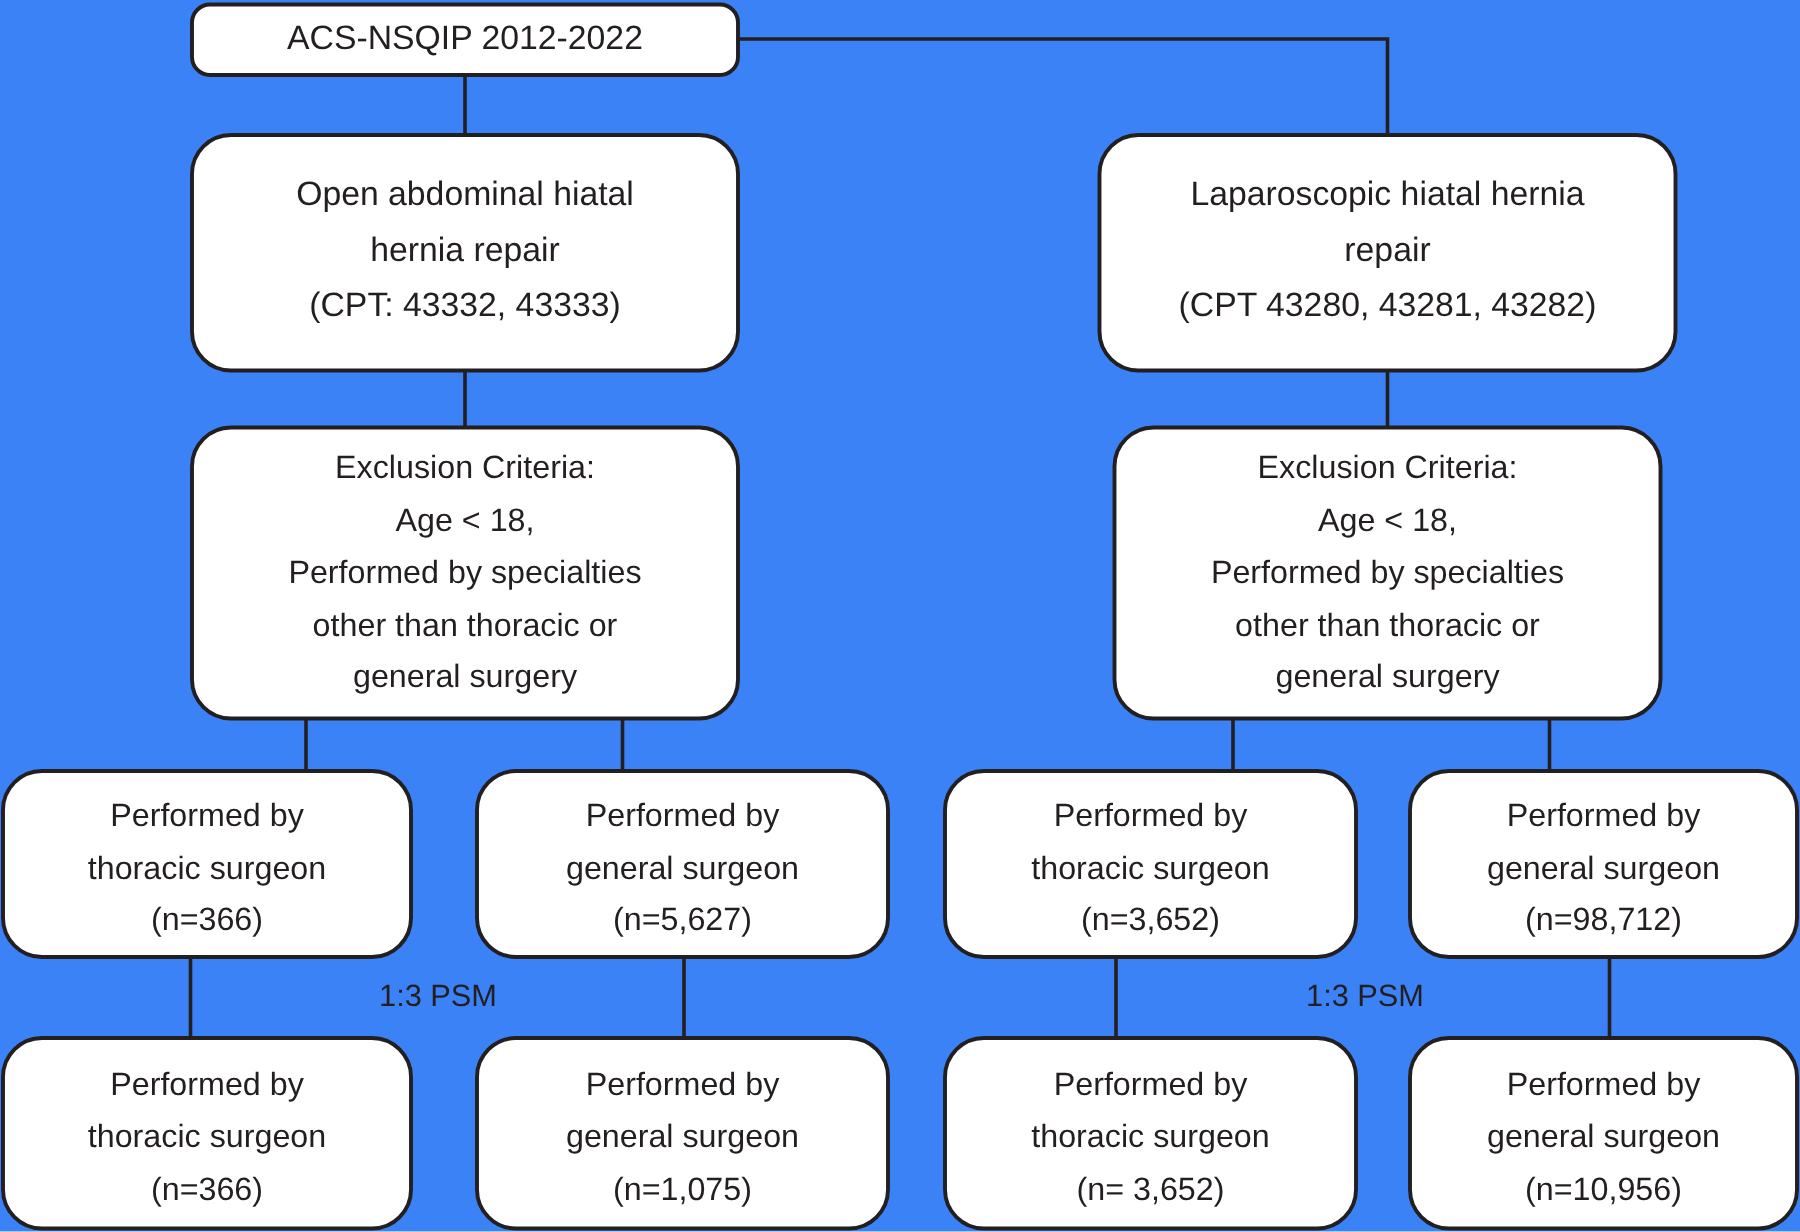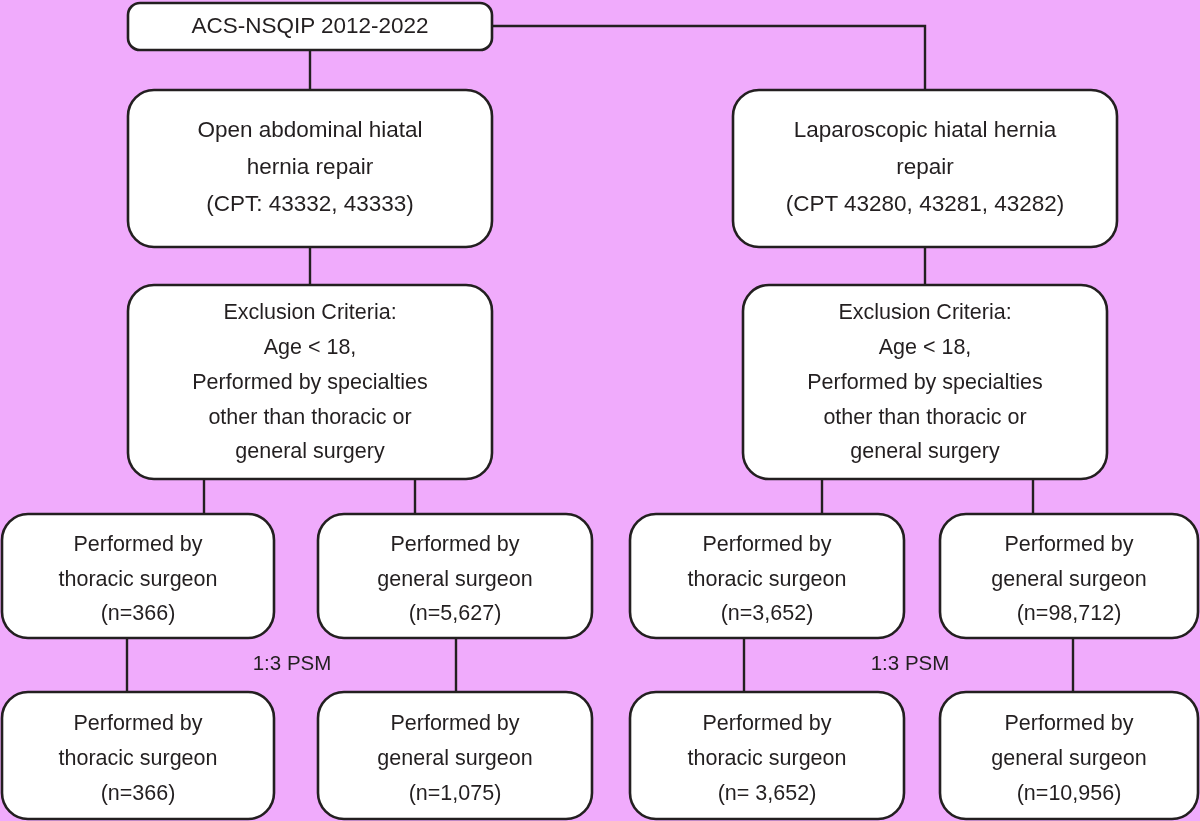--- a/index.html
+++ b/index.html
@@ -7,21 +7,21 @@
     padding: 0;
     background: #ffffff;
   }
   body {
     font-family: "Liberation Sans", sans-serif;
   }
   #flowchart-root {
     position: relative;
     width: 1200px;
     height: 821px;
-    background: #f0abfc;
+    background: #3b82f6;
     overflow: hidden;
   }
   svg.chart-canvas {
     position: absolute;
     top: 0;
     left: 0;
     width: 1200px;
     height: 821px;
   }
   .node-box {

